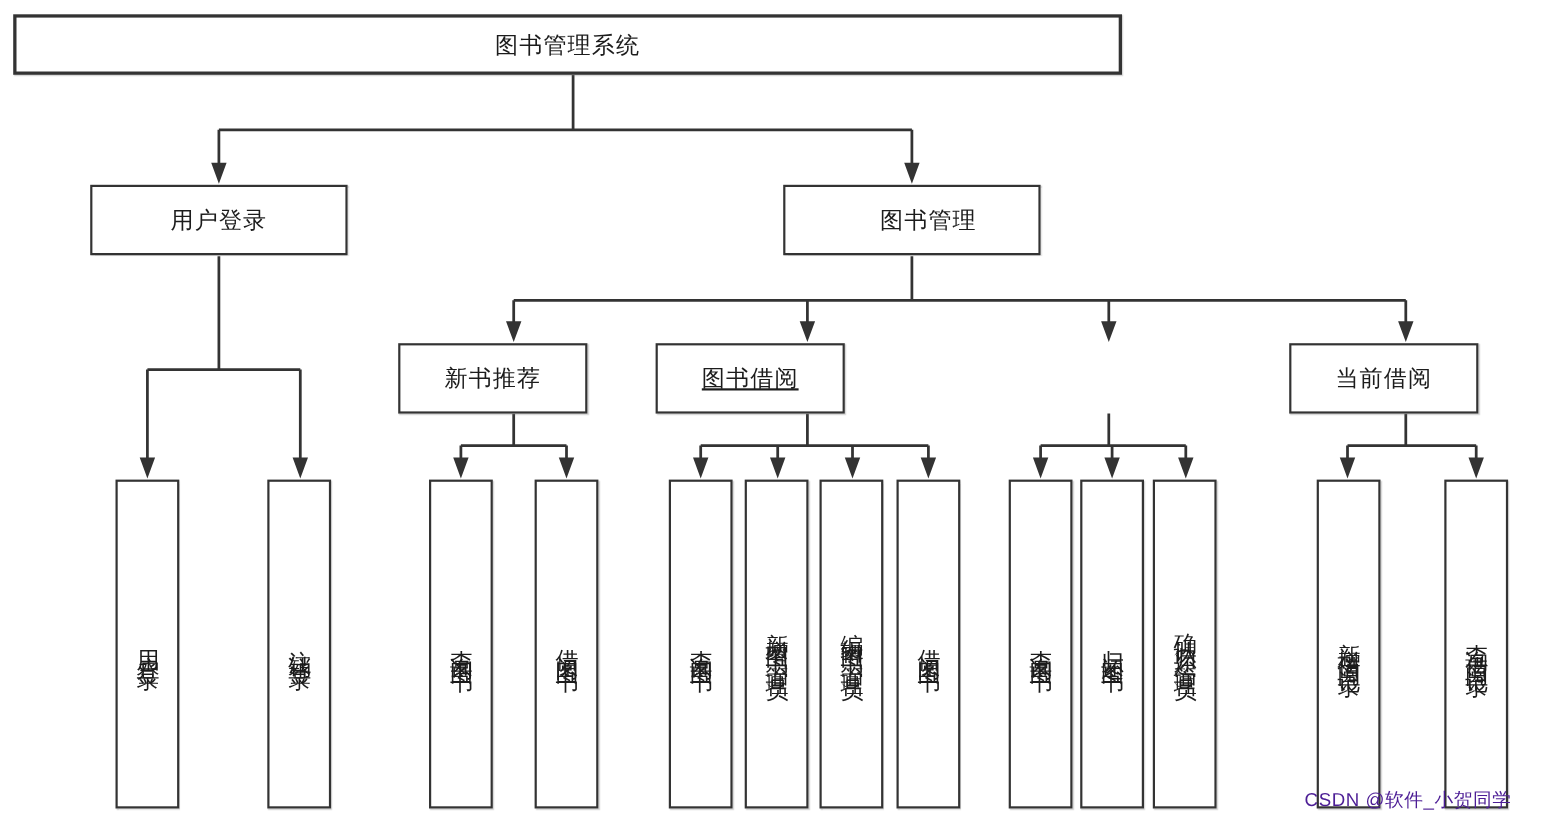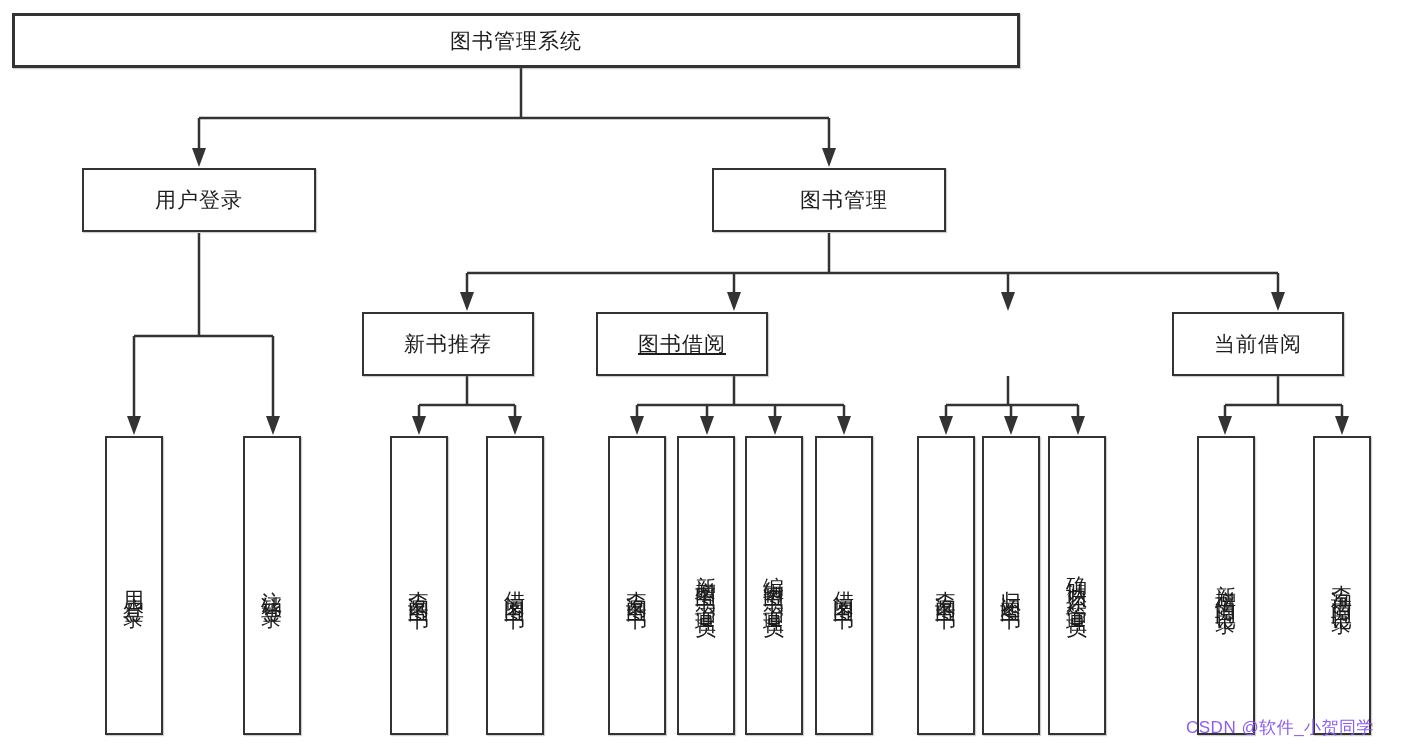--- a/index.html
+++ b/index.html
@@ -84,21 +84,21 @@
   .leaf-g4b { left: 982px; }
   .leaf-g4c { left: 1048px; }
   .leaf-g5a { left: 1197px; }
   .leaf-g5b { left: 1313px; }
 
   .watermark {
     position: absolute;
     left: 1186px;
     top: 716px;
     font-size: 17px;
-    color: #8b5cf6;
+    color: #4c1d95;
     letter-spacing: 0.5px;
     white-space: nowrap;
     z-index: 5;
   }
 </style>
 </head>
 <body>
 
 <div class="canvas">
 

